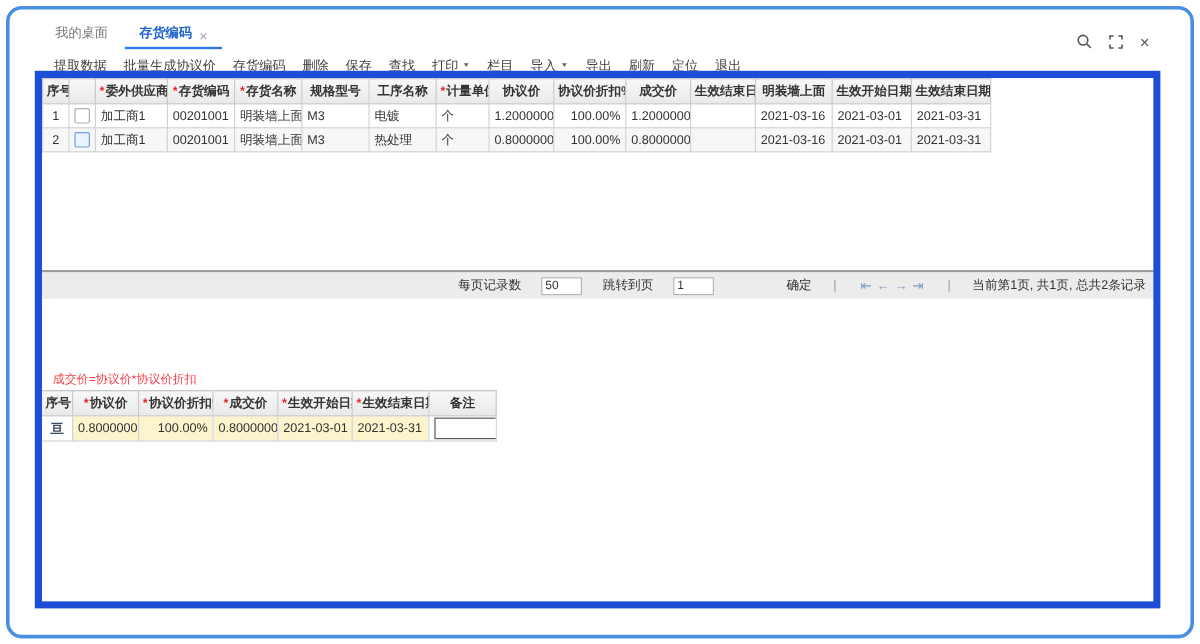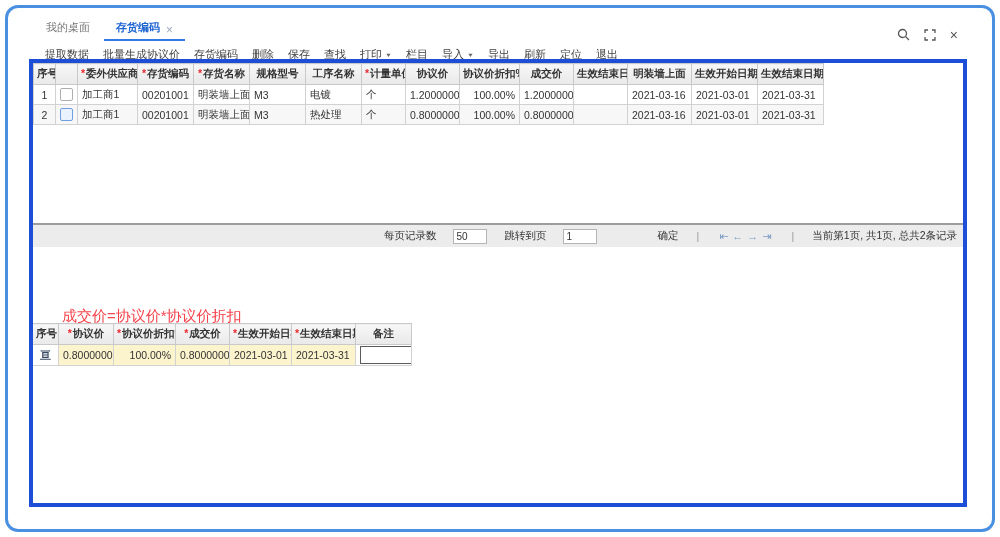--- a/index.html
+++ b/index.html
@@ -12,42 +12,42 @@
   .tab.active{color:#1f66d1;font-weight:bold;border-bottom:2px solid #2f7ae5;}
   .tab-close{color:#9aa7bd;font-weight:normal;font-size:12px;line-height:10px;}
   .winicons{position:absolute;top:20px;right:34px;display:flex;gap:14px;align-items:center;color:#555;}
   .winicons svg{display:block}
   .wclose{font-size:14px;color:#555;line-height:12px;}
   
   .toolbar{position:absolute;top:36px;left:30px;right:30px;height:20px;display:flex;align-items:center;gap:0;font-size:11px;color:#404040;}
   .tbtn{background:none;border:none;padding:2px 7px;font:inherit;color:inherit;cursor:pointer;display:flex;align-items:center;gap:3px;white-space:nowrap;}
   .caret{font-size:7px;color:#666;transform:scaleY(.8);}
   
-  .main-panel{position:absolute;left:21px;right:25px;top:51px;bottom:22px;border:4px solid #1d4ed8;background:#fff;display:flex;flex-direction:column;}
+  .main-panel{position:absolute;left:21px;right:25px;top:51px;bottom:22px;border:6px solid #1d4ed8;background:#fff;display:flex;flex-direction:column;}
   .grid-area{height:160px;overflow:hidden;background:#fff;}
   table.grid{border-collapse:collapse;table-layout:fixed;font-size:10.5px;color:#333;}
   table.grid th{background:linear-gradient(#f7f7f7,#e9e9e9);border:1px solid #c9c9c9;font-weight:bold;
     height:18px;padding:1px 3px;white-space:nowrap;overflow:hidden;text-align:center;font-size:10.5px;}
   table.grid td{border:1px solid #d2d2d2;height:17px;padding:1px 4px;white-space:nowrap;overflow:hidden;background:#fff;font-size:10.5px;}
   table.grid tr.alt td{background:#f7f7f7;}
   .al{text-align:left}.ar{text-align:right}.ac{text-align:center}
   .star{color:#e8262d;margin-right:1px;}
   .cb{width:11px;height:11px;border:1px solid #aeaeae;border-radius:2px;background:#fff;margin:0 auto;}
   .cb.focus{border:1px solid #6f9fe0;background:#eaf2fd;}
   .splitline{height:2px;background:#9c9c9c;}
   
   .pagbar{height:22px;background:#ececec;display:flex;align-items:center;justify-content:flex-end;
     gap:17px;padding-right:6px;font-size:10.5px;color:#333;}
   .pginput{width:28px;height:13px;border:1px solid #b5b5b5;font-size:10px;padding:0 2px;background:#fff;color:#333;}
   .pg-confirm{color:#333;text-decoration:none;margin-left:43px;}
   .sep{color:#999;margin:0 1px;}
   .navarrow{color:#7d9cc4;font-size:11px;margin:0 2px;cursor:pointer;}
   
   .lower{flex:1;position:relative;background:#fff;overflow:hidden;}
-  .note{position:absolute;top:60px;left:9px;color:#f4434c;font-size:15px;margin-left:20px;}
+  .note{position:absolute;top:60px;left:9px;color:#f4434c;font-size:10px;}
   .detail-wrap{position:absolute;top:76px;left:-1px;}
   table.grid td.ycell{background:#fcf4cd;}
   .row-edit-icon{color:#3b4a63;font-size:11px;font-weight:bold;}
   .remark-input{width:50px;height:16px;border:1px solid #5a5a5a;background:#fff;padding:0 2px;font-size:10px;}
 </style>
 </head>
 <body>
 
 <div class="frame">
 

